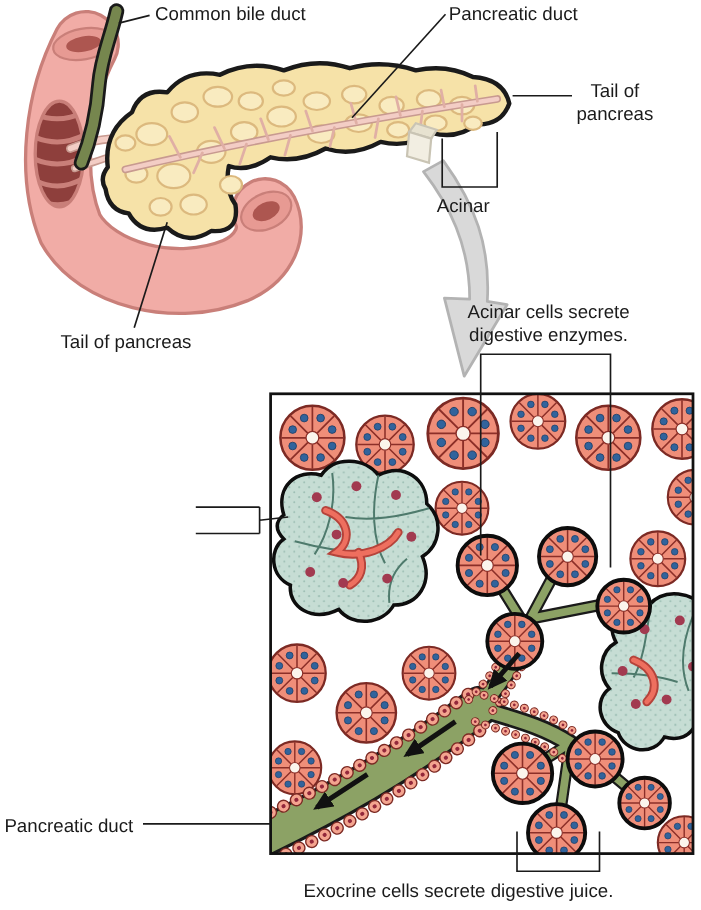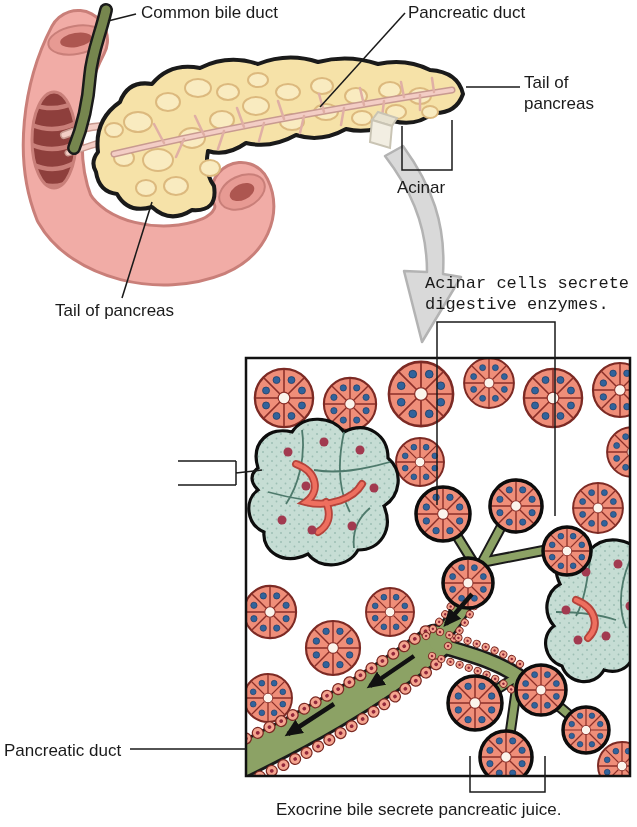--- a/index.html
+++ b/index.html
@@ -1,26 +1,26 @@
 <!DOCTYPE html>
 <html style="--label-color: #1A1A1A; --outline: #1A1A1A; --duodenum: #F1ACA6; --duodenum-edge: #C97F79; --duodenum-lumen: #8E3F3C; --pancreas-fill: #F6E2A8; --lobule-stroke: #DCB97E; --macro-duct: #F3CDC5; --macro-duct-edge: #C89A90; --bile-duct: #76864E; --gray-arrow: #D9D9D9; --gray-arrow-edge: #B3B3B3; --acinar-fill: #EF8E79; --acinar-stroke: #7C2A24; --acinar-divider: #8C2F28; --nucleus-blue: #31639C; --islet-fill: #C6DDD4; --islet-stipple: #9DBFB4; --islet-divider: #4E7A6C; --islet-nucleus: #A23A50; --capillary: #EE6F5F; --capillary-edge: #B5433B; --duct-green: #8CA265; --bead-fill: #F4A48F; --bead-edge: #7C2A24; --bead-nucleus: #93283B;"><head>
 <meta charset="utf-8">
 <style>
   html,body{margin:0;padding:0;background:#fff;}
   .page{position:relative;width:637px;height:827px;background:#fff;
-        font-family:"Liberation Sans",sans-serif;overflow:hidden;}
+        font-family:"Liberation Sans",sans-serif;overflow:hidden;text-align:center;}
   .art{position:absolute;left:0;top:0;}
   .label{position:absolute;white-space:pre-line;font-size:17px;line-height:1.24;
          color:var(--label-color,#1A1A1A);}
   #lbl-cbd{left:141px;top:2px;}
   #lbl-pd-top{left:408px;top:2px;}
   #lbl-tail{left:524px;top:72px;}
   #lbl-lobules{left:397px;top:177px;}
   #lbl-head{left:55px;top:300px;}
-  #lbl-acinar{left:425px;top:273px;font-family:Liberation Mono, monospace;}
+  #lbl-acinar{left:425px;top:273px;}
   #lbl-islet{left:4px;top:448px;}
   #lbl-pd-bottom{left:4px;top:740px;}
   #lbl-exocrine{left:276px;top:799px;}
 
   .lead{stroke:var(--outline,#1A1A1A);stroke-width:1.5;fill:none;}
 
   .duo-outline{fill:none;stroke:var(--duodenum-edge,#C97F79);stroke-width:62;stroke-linecap:round;}
   .duo-body{fill:none;stroke:var(--duodenum,#F1ACA6);stroke-width:56;stroke-linecap:round;}
   .duo-rim{fill:#E79A93;stroke:var(--duodenum-edge,#C97F79);stroke-width:2;}
   .duo-rim-inner{fill:#AD5650;}
@@ -303,15 +303,15 @@
 
 <div class="label" id="lbl-cbd">Common bile duct</div>
 <div class="label" id="lbl-pd-top">Pancreatic duct</div>
 <div class="label" id="lbl-tail">Tail of
 pancreas</div>
 <div class="label" id="lbl-lobules">Acinar</div>
 <div class="label" id="lbl-head">Tail of pancreas</div>
 <div class="label" id="lbl-acinar">Acinar cells secrete
 digestive enzymes.</div>
 <div class="label" id="lbl-pd-bottom">Pancreatic duct</div>
-<div class="label" id="lbl-exocrine">Exocrine bile secrete pancreatic juice.</div>
+<div class="label" id="lbl-exocrine">Exocrine cells secrete digestive juice.</div>
 
 </div>
 
 </body></html>

